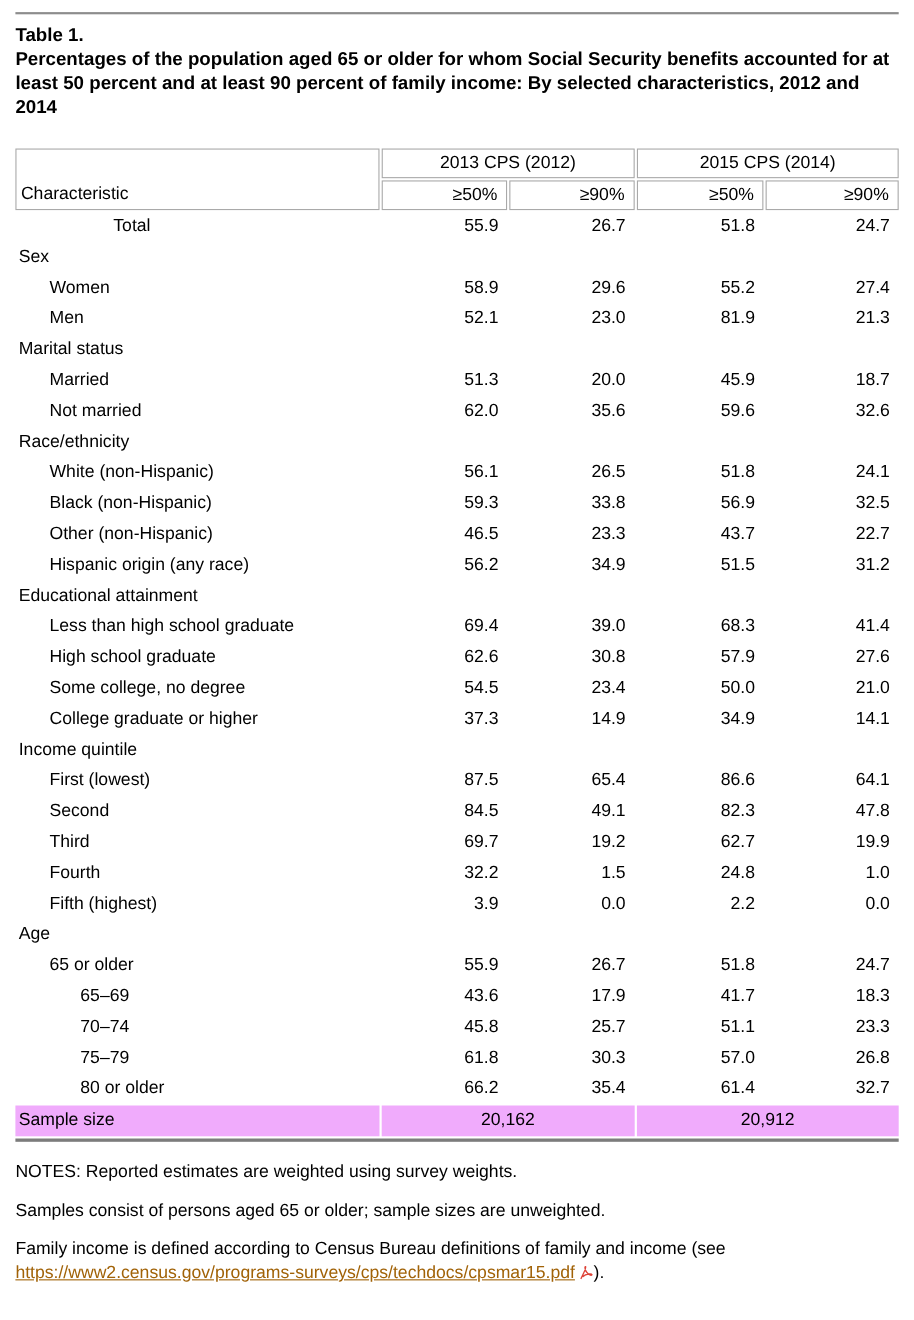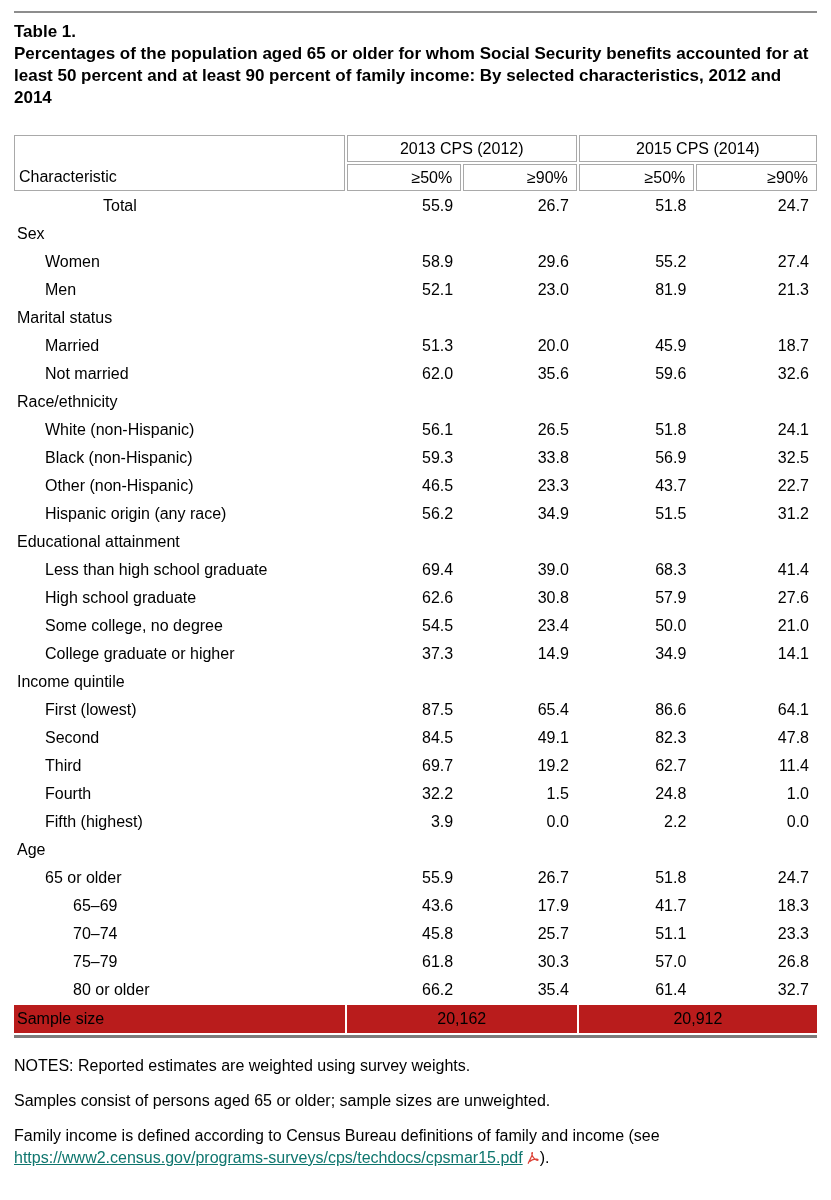--- a/index.html
+++ b/index.html
@@ -41,36 +41,36 @@
   th.sub-head { text-align: right; vertical-align: middle; padding-right: 8px; }
   td.char-head { vertical-align: bottom; text-align: left; padding: 3px 6px 4px 4px; }
   tbody td { height: 26px; vertical-align: middle; }
   tbody td.num, tfoot td { font-variant-numeric: tabular-nums; }
   tbody td.num { text-align: right; padding-right: 8px; }
   td.indent-0 { padding-left: 3px; margin-top: 12px; }
   td.indent-1 { padding-left: 31px; }
   td.indent-2 { padding-left: 59px; }
   td.indent-3 { padding-left: 89px; }
   tfoot td {
-    background: #b91c1c; height: 28px; vertical-align: middle;
+    background: #f0abfc; height: 28px; vertical-align: middle;
     font-size: 16px;
   }
   tfoot td.sample-label { padding-left: 3px; }
   tfoot td.sample-val { text-align: center; margin-left: 10px; }
   .table-bottom-rule {
     border: none; border-top: 3px solid #7c7c7c; height: 0; width: 100%;
     margin-top: 0px;
   }
   .footnotes { margin-top: 17px; }
   .footnotes p {
     font-size: 16px; line-height: 22px; margin-bottom: 13px;
     max-width: 805px;
   }
   a.doc-link {
-    color: #0f766e; text-decoration: underline; cursor: pointer;
+    color: #a16207; text-decoration: underline; cursor: pointer;
   }
   .pdf-icon-svg { vertical-align: -2px; margin-left: 3px; }
 </style>
 </head>
 <body>
 
 <div class="page">
 
   <hr class="rule">
 
@@ -238,21 +238,21 @@
           <td class="num">84.5</td>
           <td class="num">49.1</td>
           <td class="num">82.3</td>
           <td class="num">47.8</td>
         </tr>
         <tr>
           <td class="char indent-1">Third</td>
           <td class="num">69.7</td>
           <td class="num">19.2</td>
           <td class="num">62.7</td>
-          <td class="num">11.4</td>
+          <td class="num">19.9</td>
         </tr>
         <tr>
           <td class="char indent-1">Fourth</td>
           <td class="num">32.2</td>
           <td class="num">1.5</td>
           <td class="num">24.8</td>
           <td class="num">1.0</td>
         </tr>
         <tr>
           <td class="char indent-1">Fifth (highest)</td>

